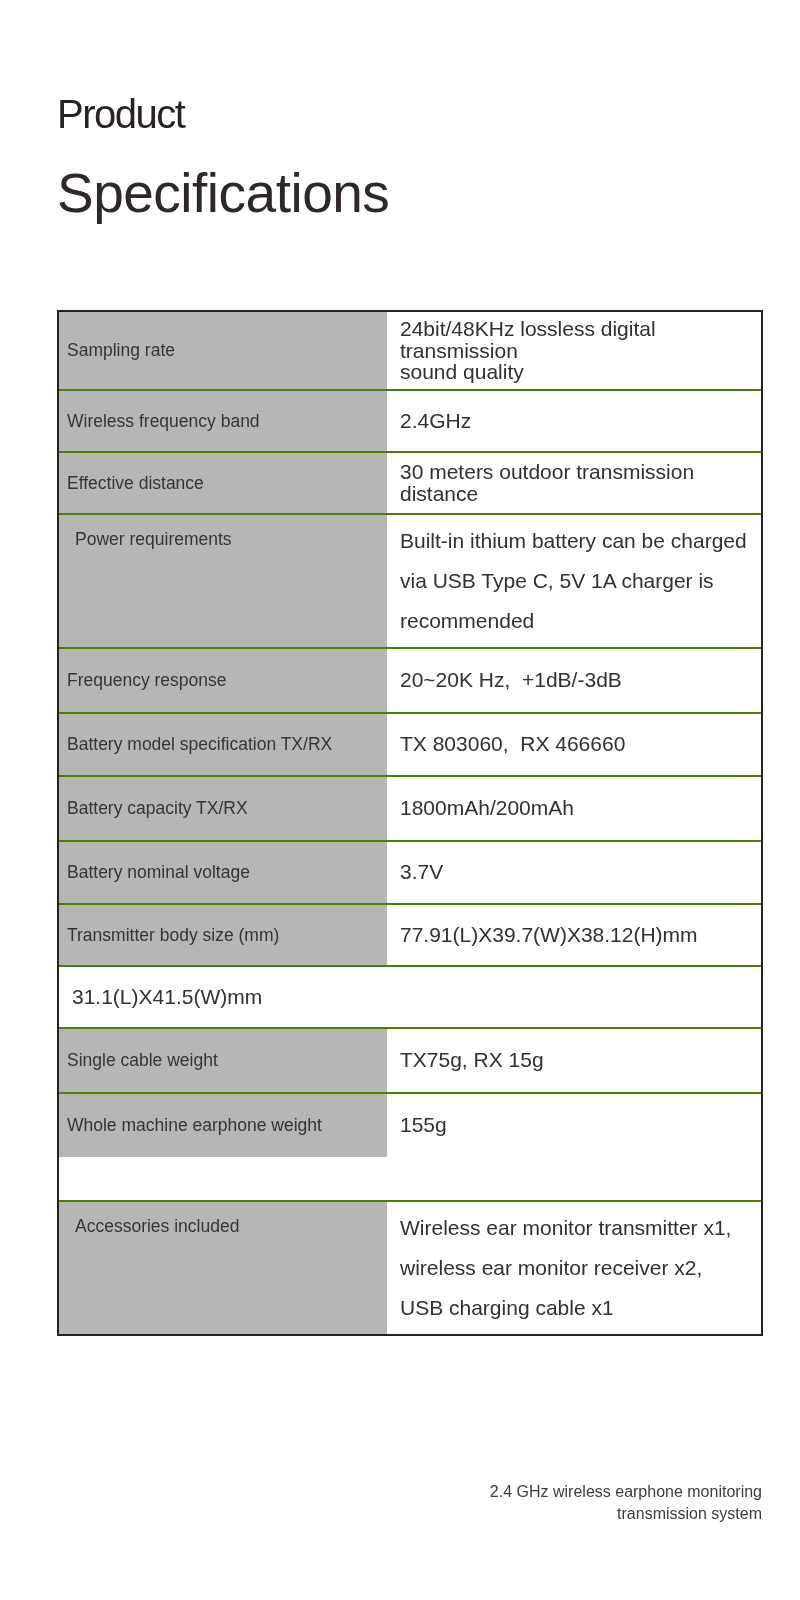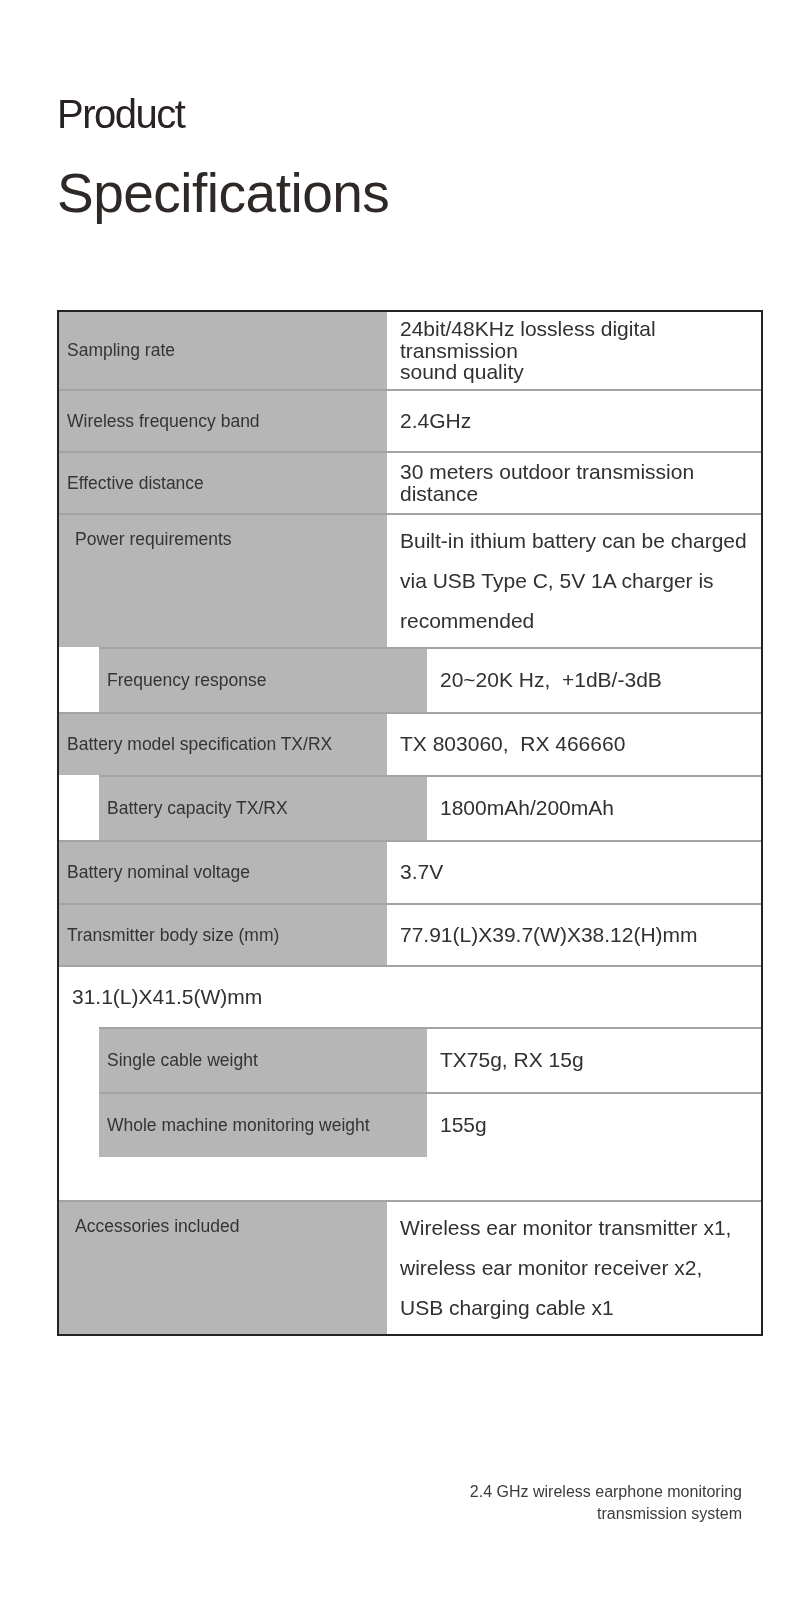--- a/index.html
+++ b/index.html
@@ -11,47 +11,47 @@
   
   .title-block { position:absolute; left:57px; top:74px; color:#282221; }
   .title-line1 { font-size:40px; font-weight:normal; letter-spacing:-1.5px; line-height:80px; }
   .title-line2 { font-size:55px; font-weight:normal; letter-spacing:-0.5px; line-height:78px; color:#2e2927; }
 
   
   .spec-table {
     position:absolute; left:57px; top:310px; width:706px;
     border:2px solid #232323; box-sizing:border-box;
   }
-  .spec-row { display:flex; border-top:2px solid #a3a3a3; box-sizing:border-box; }
+  .spec-row { display:flex; border-top:2px solid #4d7c0f; box-sizing:border-box; }
   .spec-row:first-child { border-top:none; }
   .spec-label {
     flex:0 0 328px; width:328px; background:#b7b6b6;
     display:flex; align-items:center;
     padding:6px 8px 6px 8px; box-sizing:border-box;
     color:#363333; font-size:17.5px; line-height:22px;
   }
   .spec-value {
     flex:1; display:flex; flex-direction:column; justify-content:center;
     padding:6px 4px 6px 13px; box-sizing:border-box;
     color:#323030; font-size:21px; white-space:pre-wrap;
   }
   .vline { line-height:22px; }
   .tight .vline { line-height:21.5px; }
   .loose .vline { line-height:40px; }
   .top .spec-label { align-items:flex-start; padding-top:13px;padding-left:16px; }
 
   .rh62 { min-height:62px; }
   .rh63 { min-height:63px; }
-  .rh65 { min-height:65px;margin-left:40px; }
+  .rh65 { min-height:65px; }
   .rh126 { min-height:126px;margin-top:43px; }
   .rh130 { min-height:130px; }
 
   
   .footer {
-    position:absolute; right:58px; top:1481px; text-align:right;
+    position:absolute; right:38px; top:1481px; text-align:right;
     font-size:16px; line-height:21.5px; color:#3c3c3c;
   }
 </style>
 </head>
 <body>
 
 <div class="page">
 
   <div class="title-block">
     <div class="title-line1">Product</div>
@@ -133,21 +133,21 @@
     </div>
 
     <div class="spec-row rh65">
       <div class="spec-label">Single cable weight</div>
       <div class="spec-value">
         <div class="vline">TX75g, RX 15g</div>
       </div>
     </div>
 
     <div class="spec-row rh65">
-      <div class="spec-label">Whole machine monitoring weight</div>
+      <div class="spec-label">Whole machine earphone weight</div>
       <div class="spec-value">
         <div class="vline">155g</div>
       </div>
     </div>
 
     <div class="spec-row rh126 loose top">
       <div class="spec-label">Accessories included</div>
       <div class="spec-value">
         <div class="vline">Wireless ear monitor transmitter x1,</div>
         <div class="vline">wireless ear monitor receiver x2,</div>

